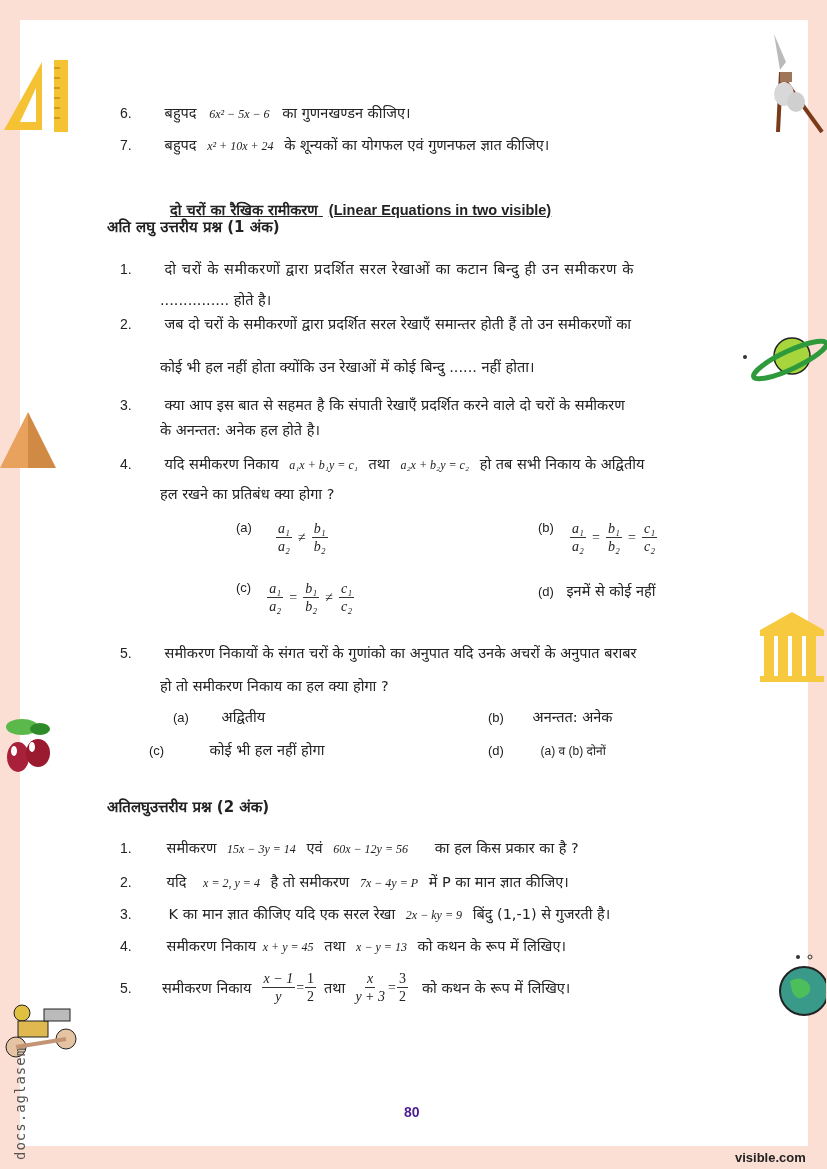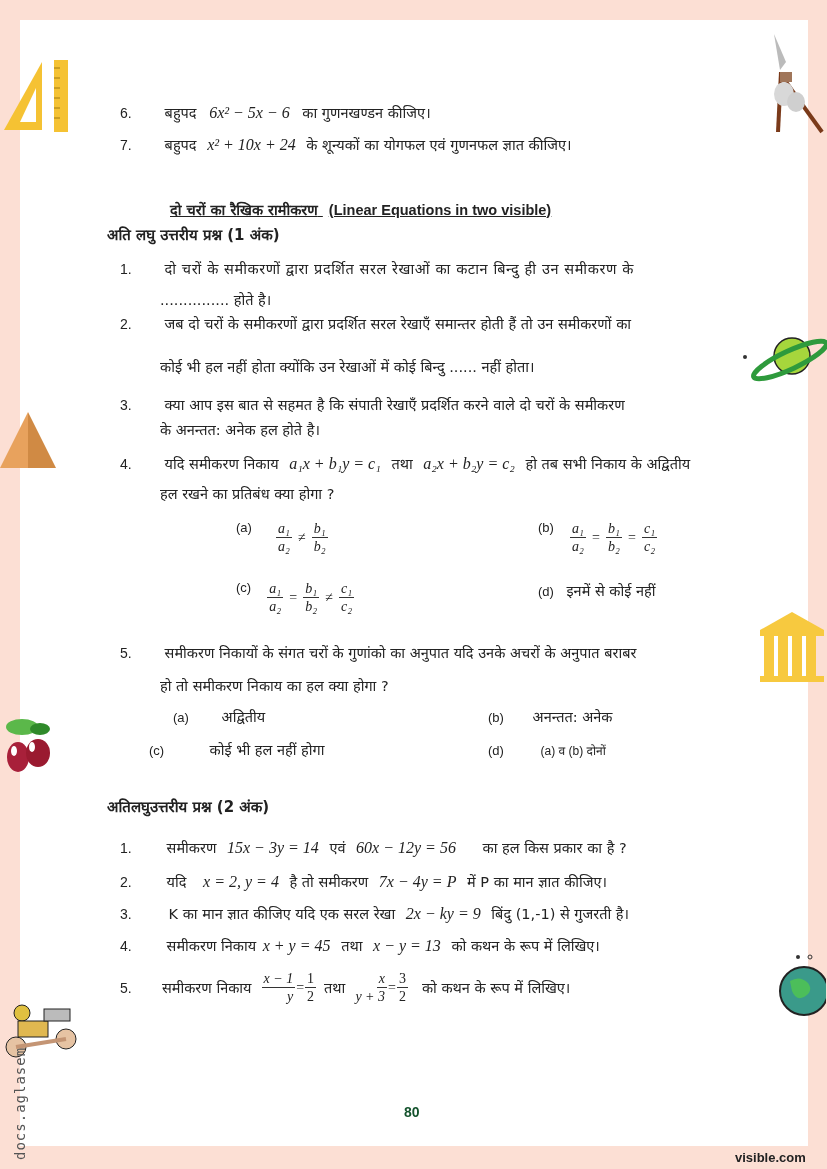--- a/index.html
+++ b/index.html
@@ -1,30 +1,30 @@
 <!DOCTYPE html>
 <html><head>
 <meta charset="utf-8">
 <style>
   html,body{margin:0;padding:0;}
   body{width:827px;height:1169px;background:#fcdfd4;position:relative;overflow:hidden;font-family:"DejaVu Sans",sans-serif;color:#222;}
   .page{position:absolute;left:20px;top:20px;width:788px;height:1126px;background:#ffffff;}
   .abs{position:absolute;}
   .txt{font-size:14.5px;line-height:20px;white-space:nowrap;color:#222;}
   .num{font-family:"Liberation Sans",sans-serif;font-size:14px;color:#222;}
-  .math{font-family:"Liberation Serif",serif;font-style:italic;font-size:16px;}
-  .frac{display:inline-flex;flex-direction:column;align-items:flex-end;vertical-align:middle;font-family:"Liberation Serif",serif;font-style:italic;font-size:14px;line-height:17px;}
+  .math{font-family:"Liberation Serif",serif;font-style:italic;font-size:12px;}
+  .frac{display:inline-flex;flex-direction:column;align-items:center;vertical-align:middle;font-family:"Liberation Serif",serif;font-style:italic;font-size:14px;line-height:17px;}
   .frac .n{border-bottom:1px solid #333;padding:0 2px;}
   .frac .d{padding:0 2px;}
   .op{font-family:"Liberation Serif",serif;font-size:14px;vertical-align:middle;margin:0 1px;}
   .heading{font-weight:bold;font-size:15px;}
   .title{font-weight:bold;font-size:14.5px;text-decoration:underline;}
   .en{font-family:"Liberation Sans",sans-serif;text-decoration:underline;}
   .opt{font-family:"Liberation Sans",sans-serif;font-size:13px;}
-  .footer-num{font-family:"Liberation Sans",sans-serif;font-weight:bold;color:#14532d;font-size:14px;}
+  .footer-num{font-family:"Liberation Sans",sans-serif;font-weight:bold;color:#4c1d95;font-size:14px;}
   .brand{font-family:"Liberation Sans",sans-serif;font-weight:bold;font-size:13px;color:#222;}
   .wm{font-family:"DejaVu Sans Mono",monospace;font-size:14px;color:#555;transform:rotate(-90deg);transform-origin:left top;letter-spacing:1px;}
 </style>
 </head>
 <body>
 
 <div class="page"></div>
 
 <svg class="abs" style="left:2px;top:60px" width="66" height="75">
   <polygon points="40,2 40,70 2,70" fill="#f5c233"></polygon>
@@ -101,21 +101,21 @@
   <span>बहुपद</span>
   <span class="math" style="margin:0 6px">x² + 10x + 24</span>
   <span>के शून्यकों का योगफल एवं गुणनफल ज्ञात कीजिए।</span>
 </div>
 
 <div class="abs title" style="left:170px;top:199px">
   <span>दो चरों का रैखिक रामीकरण</span>
   <span class="en" style="margin-left:6px">(Linear Equations in two visible)</span>
 </div>
 
-<div class="abs heading" style="left:107px;top:224px">अति लघु उत्तरीय प्रश्न (1 अंक)</div>
+<div class="abs heading" style="left:107px;top:216px">अति लघु उत्तरीय प्रश्न (1 अंक)</div>
 
 <div class="abs txt" style="left:120px;top:259px">
   <span class="num" style="display:inline-block;width:40px">1.</span>
   <span style="letter-spacing:0.6px">दो चरों के समीकरणों द्वारा प्रदर्शित सरल रेखाओं का कटान बिन्दु ही उन समीकरण के</span>
 </div>
 <div class="abs txt" style="left:160px;top:290px">............... होते है।</div>
 
 <div class="abs txt" style="left:120px;top:314px">
   <span class="num" style="display:inline-block;width:40px">2.</span>
   <span>जब दो चरों के समीकरणों द्वारा प्रदर्शित सरल रेखाएँ समान्तर होती हैं तो उन समीकरणों का</span>

